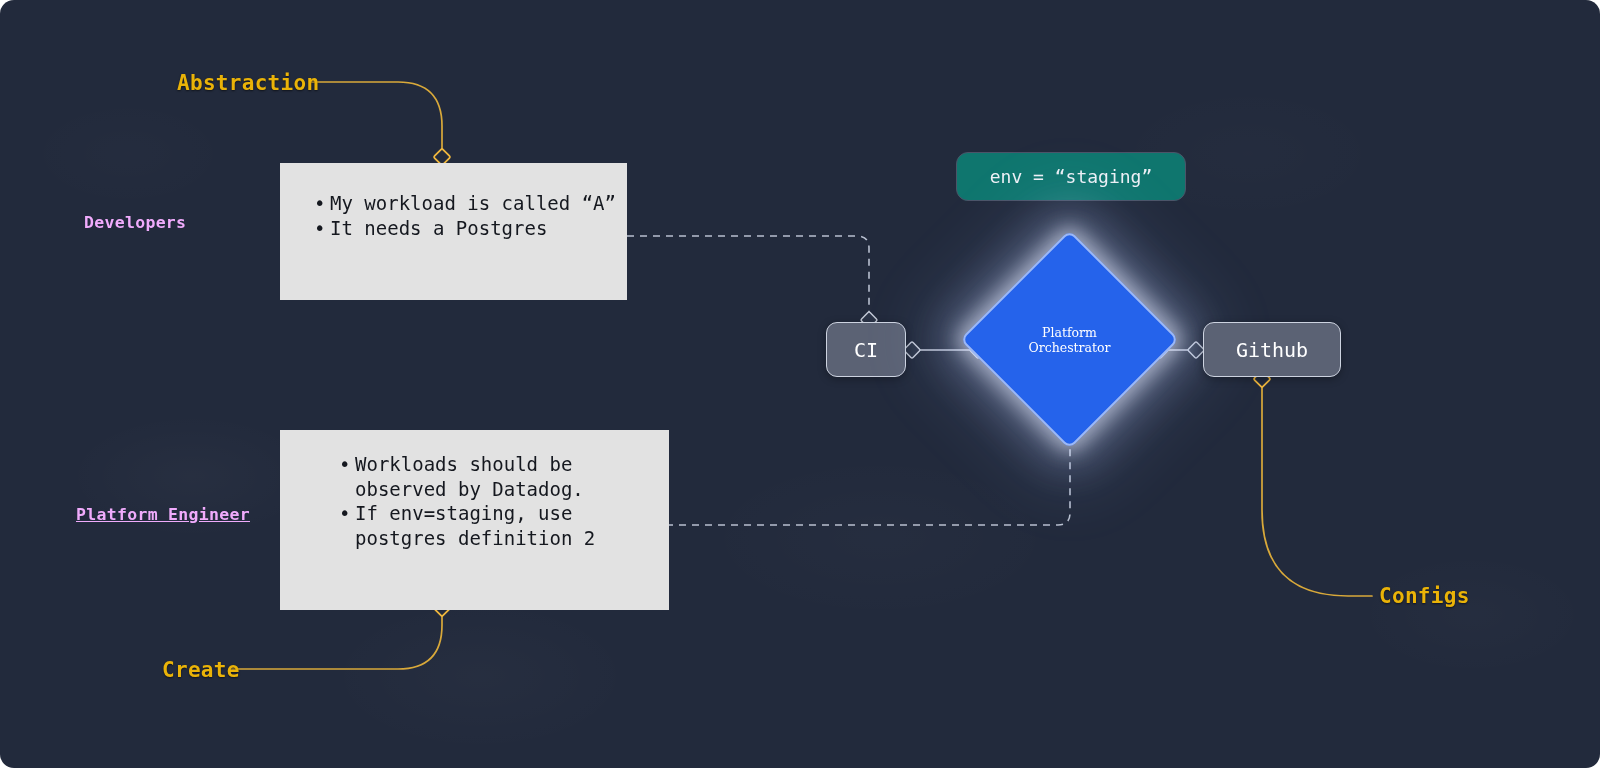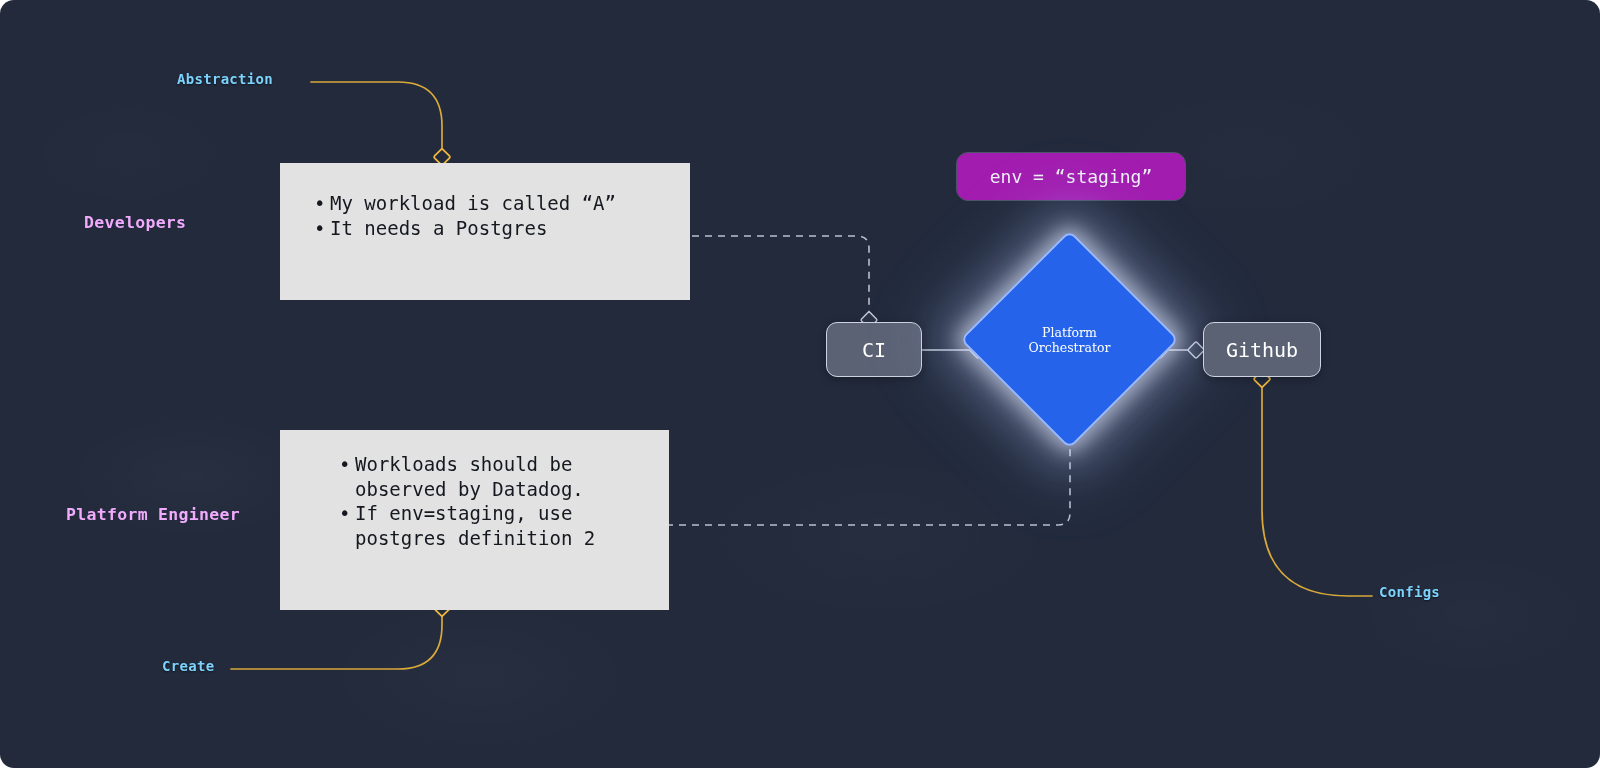--- a/index.html
+++ b/index.html
@@ -56,42 +56,42 @@
     line-height: 24.5px;
     letter-spacing: 0px;
     white-space: pre-line;
   }
   .note li::before {
     content: "•";
     position: absolute;
     left: 4px;
     top: 0;
   }
-  #note-dev   { left: 280px; top: 163px; width: 410px; height: 137px; padding: 28px 0 0 30px; }
+  #note-dev   { left: 280px; top: 163px; width: 347px; height: 137px; padding: 28px 0 0 30px; }
   #note-plat  { left: 280px; top: 430px; width: 389px; height: 180px; padding: 22px 0 0 55px; }
 
   
   .role-label {
     position: absolute;
     color: #f0abfc;
     font-weight: bold;
     font-size: 16.5px;
     letter-spacing: 0.3px;
     z-index: 3;
     white-space: nowrap;
   }
   #role-dev  { left: 84px;  top: 213px; }
-  #role-plat { left: 66px;  top: 505px; }
+  #role-plat { left: 76px;  top: 505px; text-decoration: underline; }
 
   
   .anno-label {
     position: absolute;
-    color: #7dd3fc;
+    color: #eab308;
     font-weight: bold;
-    font-size: 14px;
+    font-size: 21px;
     letter-spacing: 0.3px;
     z-index: 4;
     white-space: nowrap;
     text-shadow: 0 1px 2px rgba(0,0,0,0.55);
   }
   #anno-abstraction { left: 177px;  top: 71px; }
   #anno-rules       { left: 162px;  top: 658px; }
   #anno-configs     { left: 1379px; top: 584px; }
 
   
@@ -102,22 +102,22 @@
     border: 1.6px solid #cdd3e0;
     border-radius: 11px;
     color: #ffffff;
     font-size: 20px;
     display: flex;
     align-items: center;
     justify-content: center;
     z-index: 4;
     box-shadow: 0 2px 9px rgba(0,0,0,0.3);
   }
-  #node-ci     { left: 826px;  top: 322px; width: 96px;  height: 55px; }
-  #node-github { left: 1203px; top: 322px; width: 118px; height: 55px; }
+  #node-ci     { left: 826px;  top: 322px; width: 80px;  height: 55px; }
+  #node-github { left: 1203px; top: 322px; width: 138px; height: 55px; }
 
   .diamond-node {
     position: absolute;
     left: 992px;
     top: 262px;
     width: 155px;
     height: 155px;
     z-index: 4;
   }
   .diamond-node .shape {
@@ -154,21 +154,21 @@
   }
 
   
   #env-badge {
     position: absolute;
     left: 956px;
     top: 152px;
     width: 230px;
     height: 49px;
     box-sizing: border-box;
-    background: #a21caf;
+    background: #0f766e;
     border: 1.4px solid #4b5468;
     border-radius: 12px;
     color: #eef1f6;
     font-size: 18px;
     display: flex;
     align-items: center;
     justify-content: center;
     z-index: 4;
   }
 </style>

